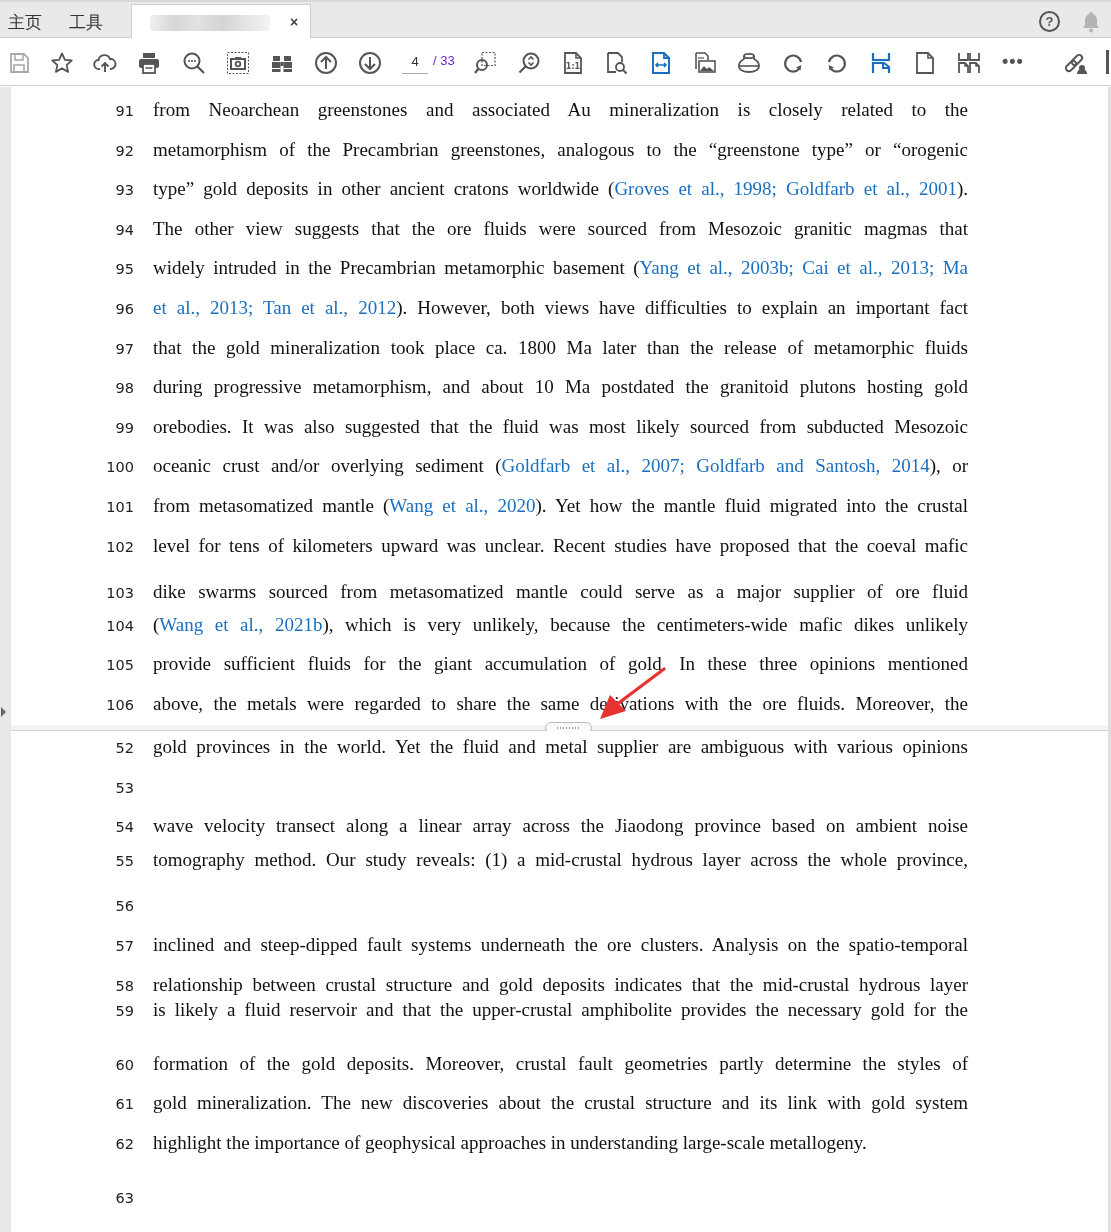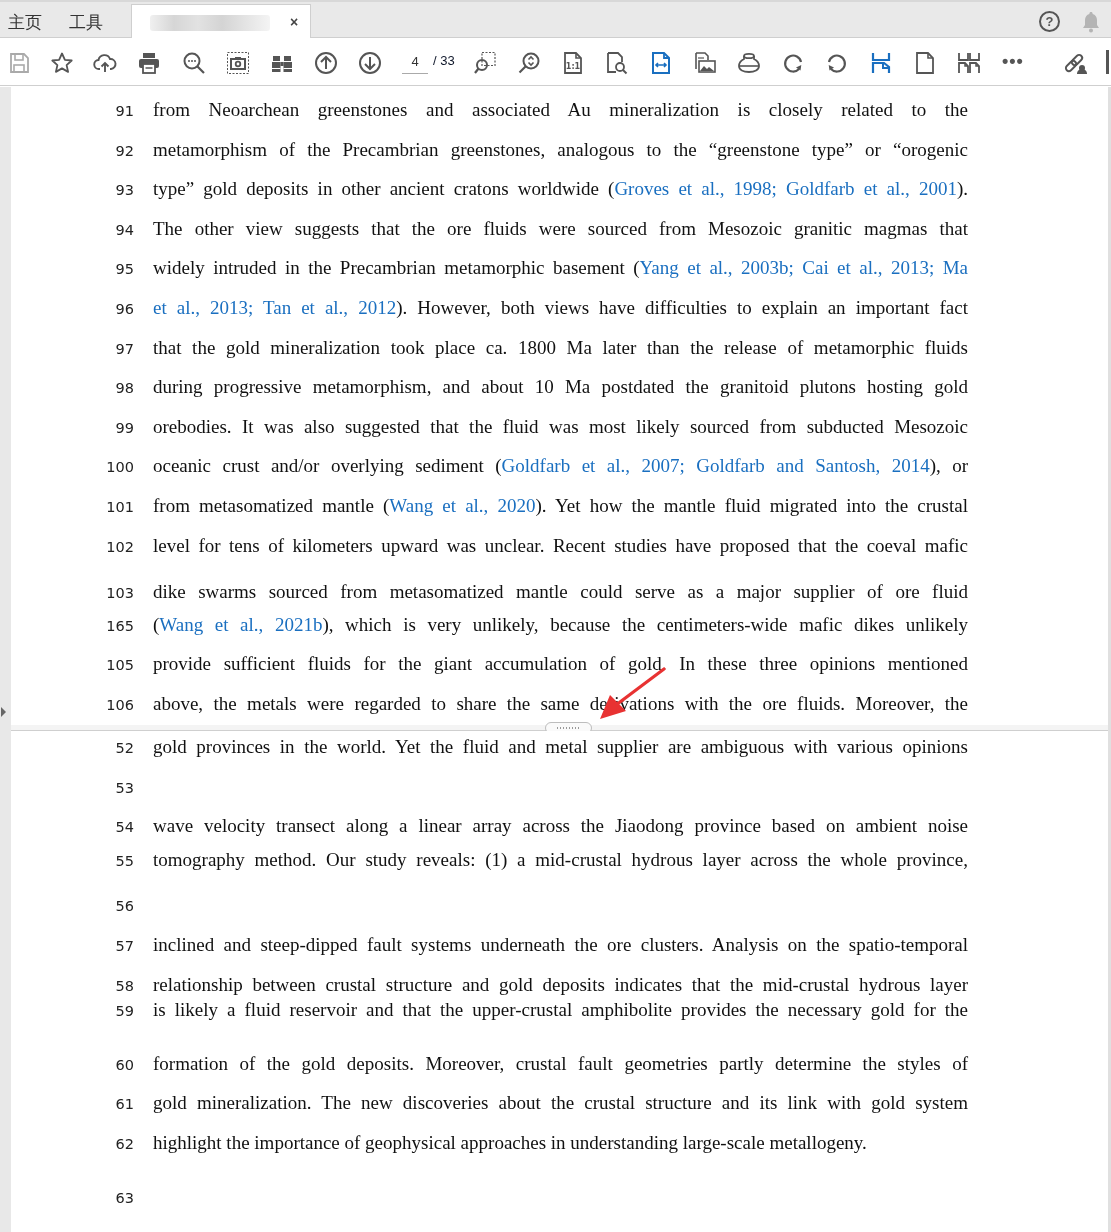--- a/index.html
+++ b/index.html
@@ -15,21 +15,21 @@
     .doc-tab-title { position: absolute; left: 18px; top: 10px; width: 120px; height: 16px; background: linear-gradient(90deg, #f0f0f0, #d6d6d6 20%, #e2e2e2 40%, #d4d4d4 60%, #e4e4e4 80%, #f4f4f4); border-radius: 3px; color: transparent; font-size: 12px; overflow: hidden; }
     .doc-tab-close { position: absolute; left: 158px; top: 9px; font-size: 14px; font-weight: bold; color: #444; cursor: pointer; }
     .help-icon { position: absolute; left: 1039px; top: 9px; width: 21px; height: 21px; border: 2px solid #555; border-radius: 50%; font-size: 13px; font-weight: bold; color: #555; text-align: center; line-height: 17px; }
     .bell-icon { position: absolute; left: 1081px; top: 9px; width: 20px; height: 22px; }
 
     
     .toolbar { position: absolute; left: 0; top: 38px; width: 1111px; height: 48px; background: #fff; border-bottom: 1px solid #cfcfcf; }
     .tb-btn { position: absolute; top: 11px; width: 26px; height: 26px; display: flex; align-items: flex-end; justify-content: center; cursor: pointer; }
     .tb-btn svg { width: 24px; height: 24px; }
     .page-field { position: absolute; left: 402px; top: 14px; width: 26px; height: 22px; border-bottom: 1px solid #aaa; font-size: 13px; color: #333; text-align: center; line-height: 20px; }
-    .page-total { position: absolute; left: 433px; top: 15px; font-size: 13px; color: #0f172a; }
+    .page-total { position: absolute; left: 433px; top: 15px; font-size: 13px; color: #6d28d9; }
     .tb-more { position: absolute; left: 1002px; top: 13px; font-size: 18px; color: #555; letter-spacing: 1px; font-weight: bold; }
     .tb-right-edge { position: absolute; left: 1106px; top: 12px; width: 3px; height: 24px; background: #555; }
 
     
     .left-rail { position: absolute; left: 0; top: 87px; width: 11px; height: 1145px; background: #e8e8e8; }
     .rail-arrow { position: absolute; left: 1px; top: 620px; width: 0; height: 0; border-top: 5px solid transparent; border-bottom: 5px solid transparent; border-left: 5px solid #666; }
     .right-rail { position: absolute; left: 1108px; top: 87px; width: 3px; height: 1145px; background: #e0e0e0; }
     .pane { position: absolute; left: 11px; width: 1097px; background: #fff; overflow: hidden; }
     .pane-top { top: 87px; height: 638px; }
     .pane-bottom { top: 731px; height: 501px; }
@@ -280,21 +280,21 @@
     </div>
     <div class="line" style="top: 447.6px;">
       <span class="lnum">102</span>
       <span class="ltext"><span>level for tens of kilometers upward was unclear. Recent studies have proposed that the coeval mafic</span></span>
     </div>
     <div class="line" style="top: 494px;">
       <span class="lnum">103</span>
       <span class="ltext"><span>dike swarms sourced from metasomatized mantle could serve as a major supplier of ore fluid</span></span>
     </div>
     <div class="line" style="top: 526.8px;">
-      <span class="lnum">165</span>
+      <span class="lnum">104</span>
       <span class="ltext"><span>(</span><span class="cite">Wang et al., 2021b</span><span>), which is very unlikely, because the centimeters-wide mafic dikes unlikely</span></span>
     </div>
     <div class="line" style="top: 566.4px; padding-left: 12px;">
       <span class="lnum">105</span>
       <span class="ltext"><span>provide sufficient fluids for the giant accumulation of gold. In these three opinions mentioned</span></span>
     </div>
     <div class="line" style="top: 606px;">
       <span class="lnum">106</span>
       <span class="ltext"><span>above, the metals were regarded to share the same derivations with the ore fluids. Moreover, the</span></span>
     </div>

